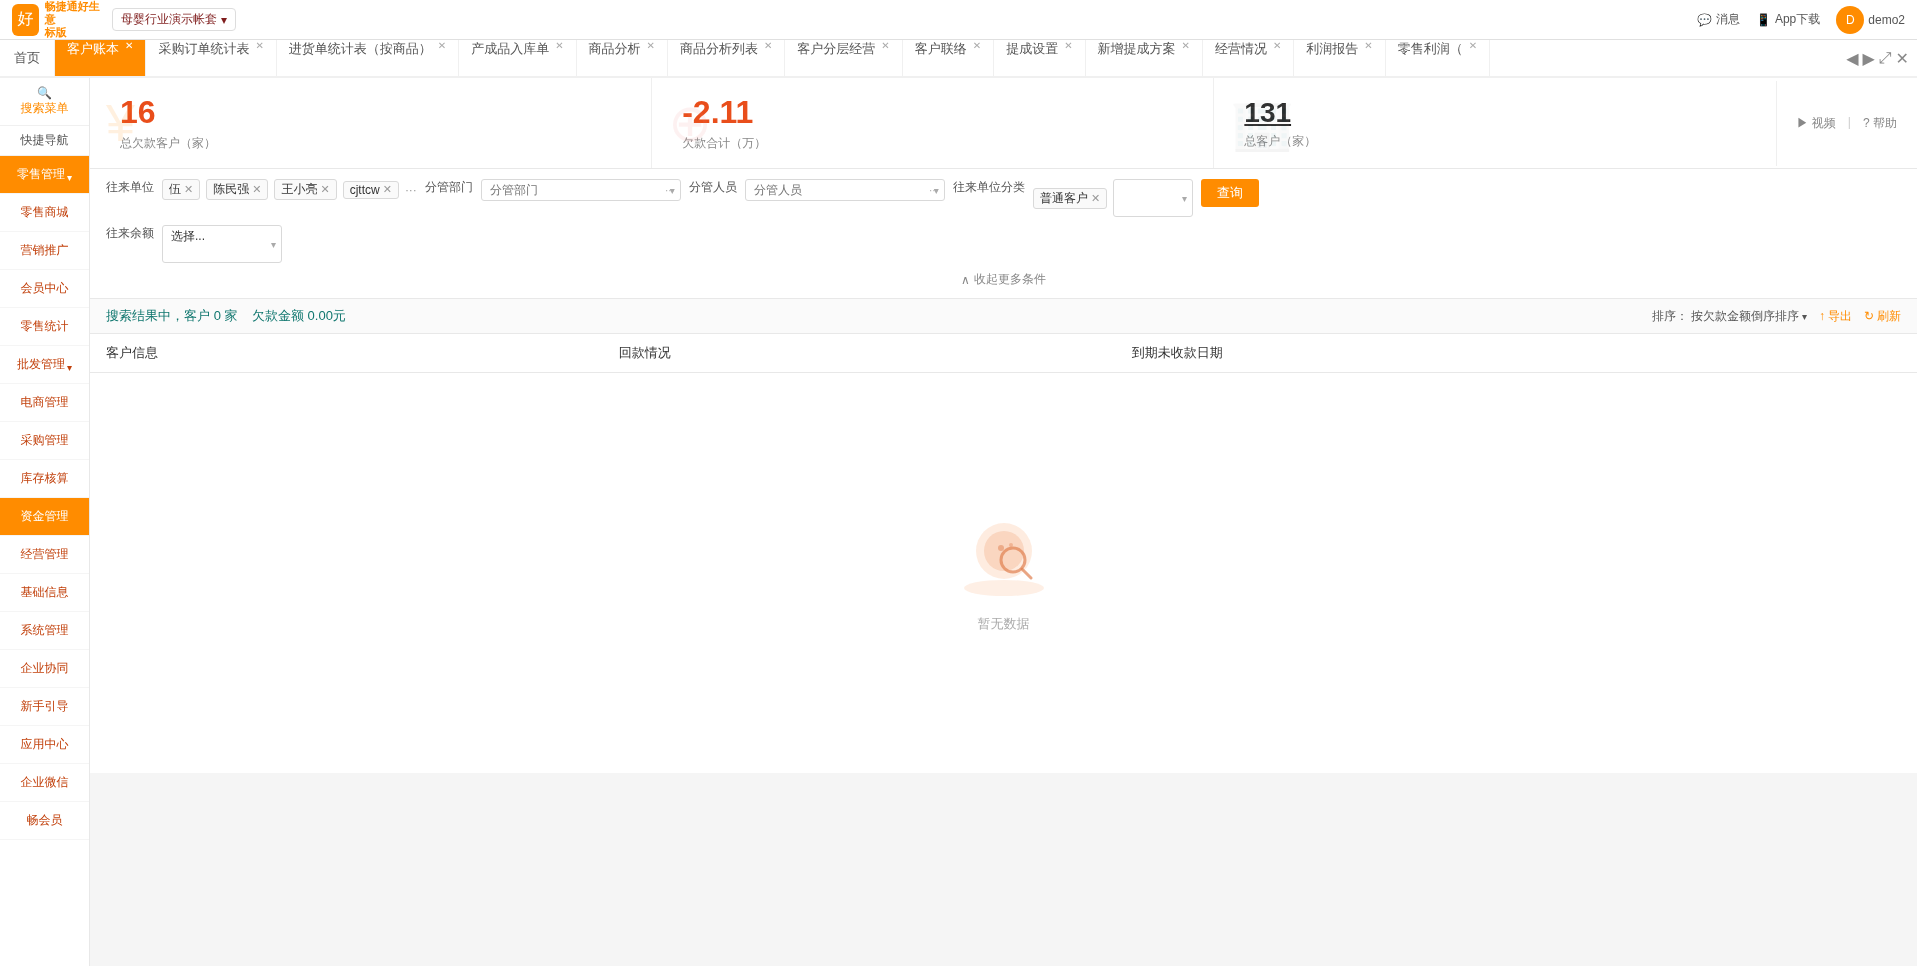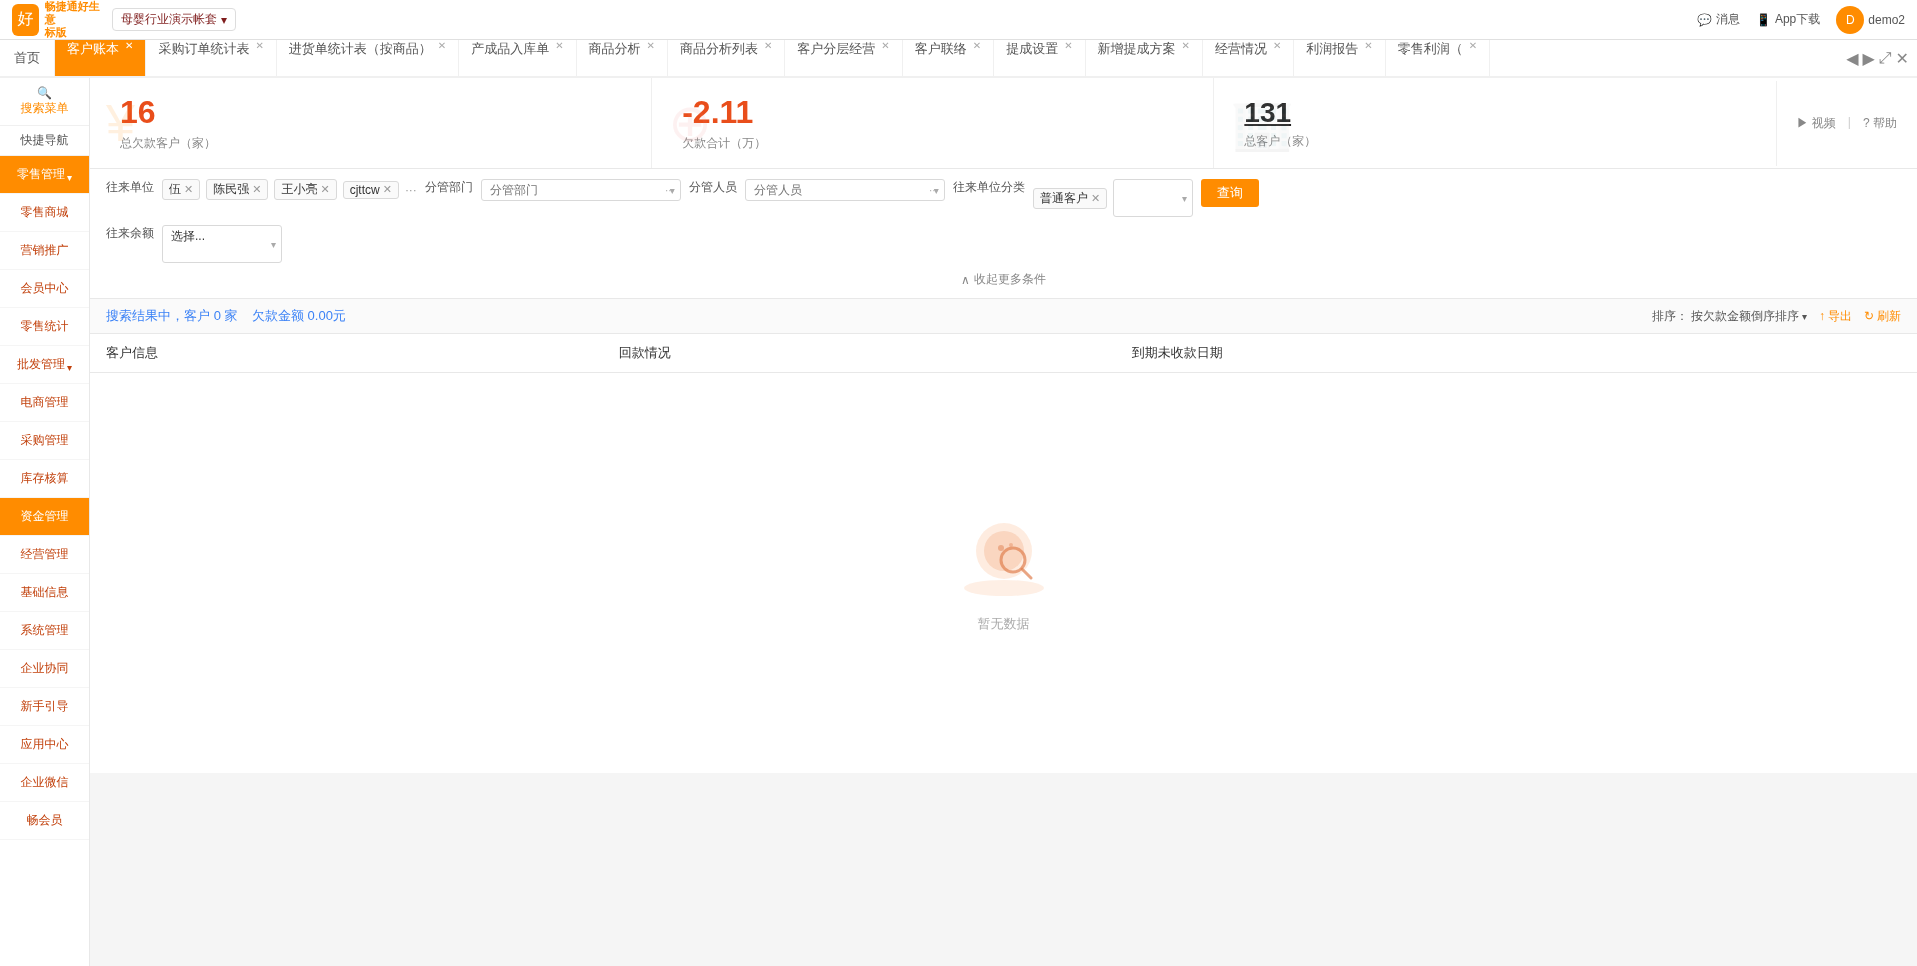--- a/index.html
+++ b/index.html
@@ -61,21 +61,21 @@
     .select-wrapper { position: relative; display: inline-block; }
     .select-wrapper::after { content: '▾'; position: absolute; right: 6px; top: 50%; transform: translateY(-50%); font-size: 10px; color: #aaa; pointer-events: none; }
     .filter-input { border: 1px solid #d9d9d9; border-radius: 3px; padding: 3px 8px; font-size: 12px; color: #333; background: #fff; min-width: 180px; }
     .filter-tag-select { display: flex; align-items: center; gap: 3px; border: 1px solid #d9d9d9; border-radius: 3px; padding: 1px 6px; font-size: 12px; color: #333; background: #fafafa; }
     .filter-tag-select .tag-x { color: #999; cursor: pointer; font-size: 11px; }
     .btn-query { background: #ff8c00; color: #fff; border: none; border-radius: 3px; padding: 5px 16px; font-size: 13px; cursor: pointer; }
     .collapse-btn { display: flex; align-items: center; justify-content: center; gap: 4px; font-size: 12px; color: #888; cursor: pointer; }
 
     
     .results-bar { display: flex; align-items: center; justify-content: space-between; padding: 8px 16px; background: #fafafa; border-bottom: 1px solid #e8e8e8; }
-    .results-info { font-size: 13px; color: #3b82f6; }
+    .results-info { font-size: 13px; color: #0f766e; }
     .results-actions { display: flex; align-items: center; gap: 12px; font-size: 12px; color: #555; }
     .sort-link { display: flex; align-items: center; gap: 3px; cursor: pointer; }
     .sort-link .arrow { font-size: 10px; }
     .action-btn { display: flex; align-items: center; gap: 3px; cursor: pointer; color: #ff8c00; }
 
     
     .table-container { background: #fff; }
     .table-header { display: grid; grid-template-columns: 2fr 2fr 1.5fr 1.5fr; padding: 10px 16px; border-bottom: 1px solid #e8e8e8; font-size: 13px; color: #333; font-weight: 500; background: #fff; }
     .table-body { min-height: 400px; display: flex; flex-direction: column; align-items: center; justify-content: center; }
     .empty-state { display: flex; flex-direction: column; align-items: center; gap: 12px; padding: 60px; }

